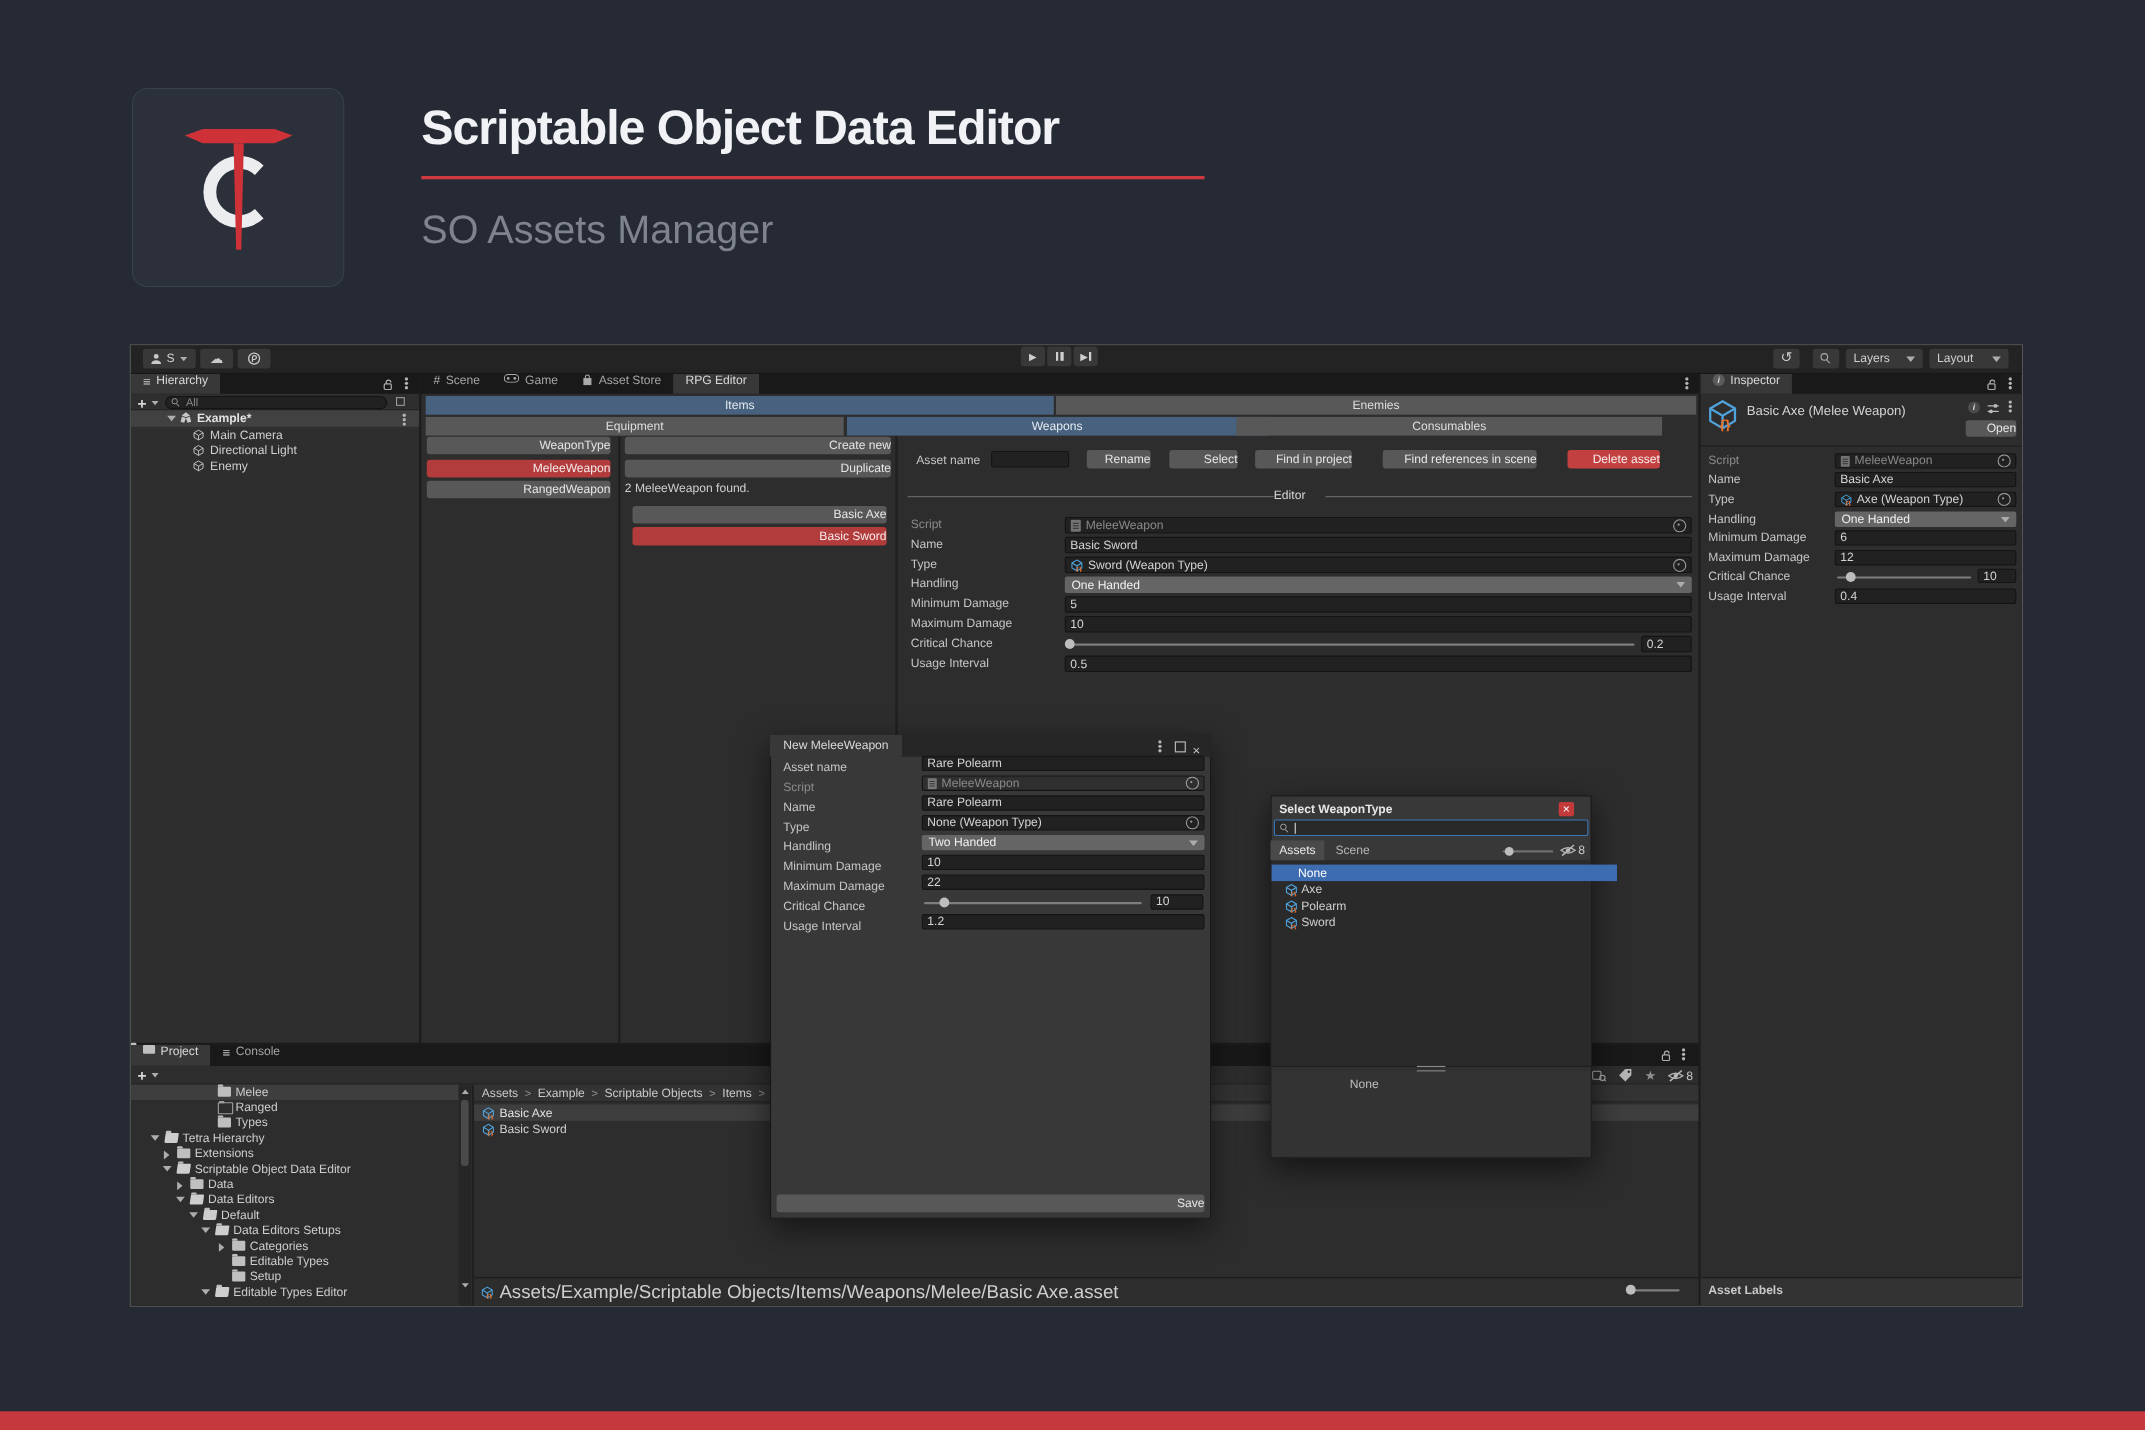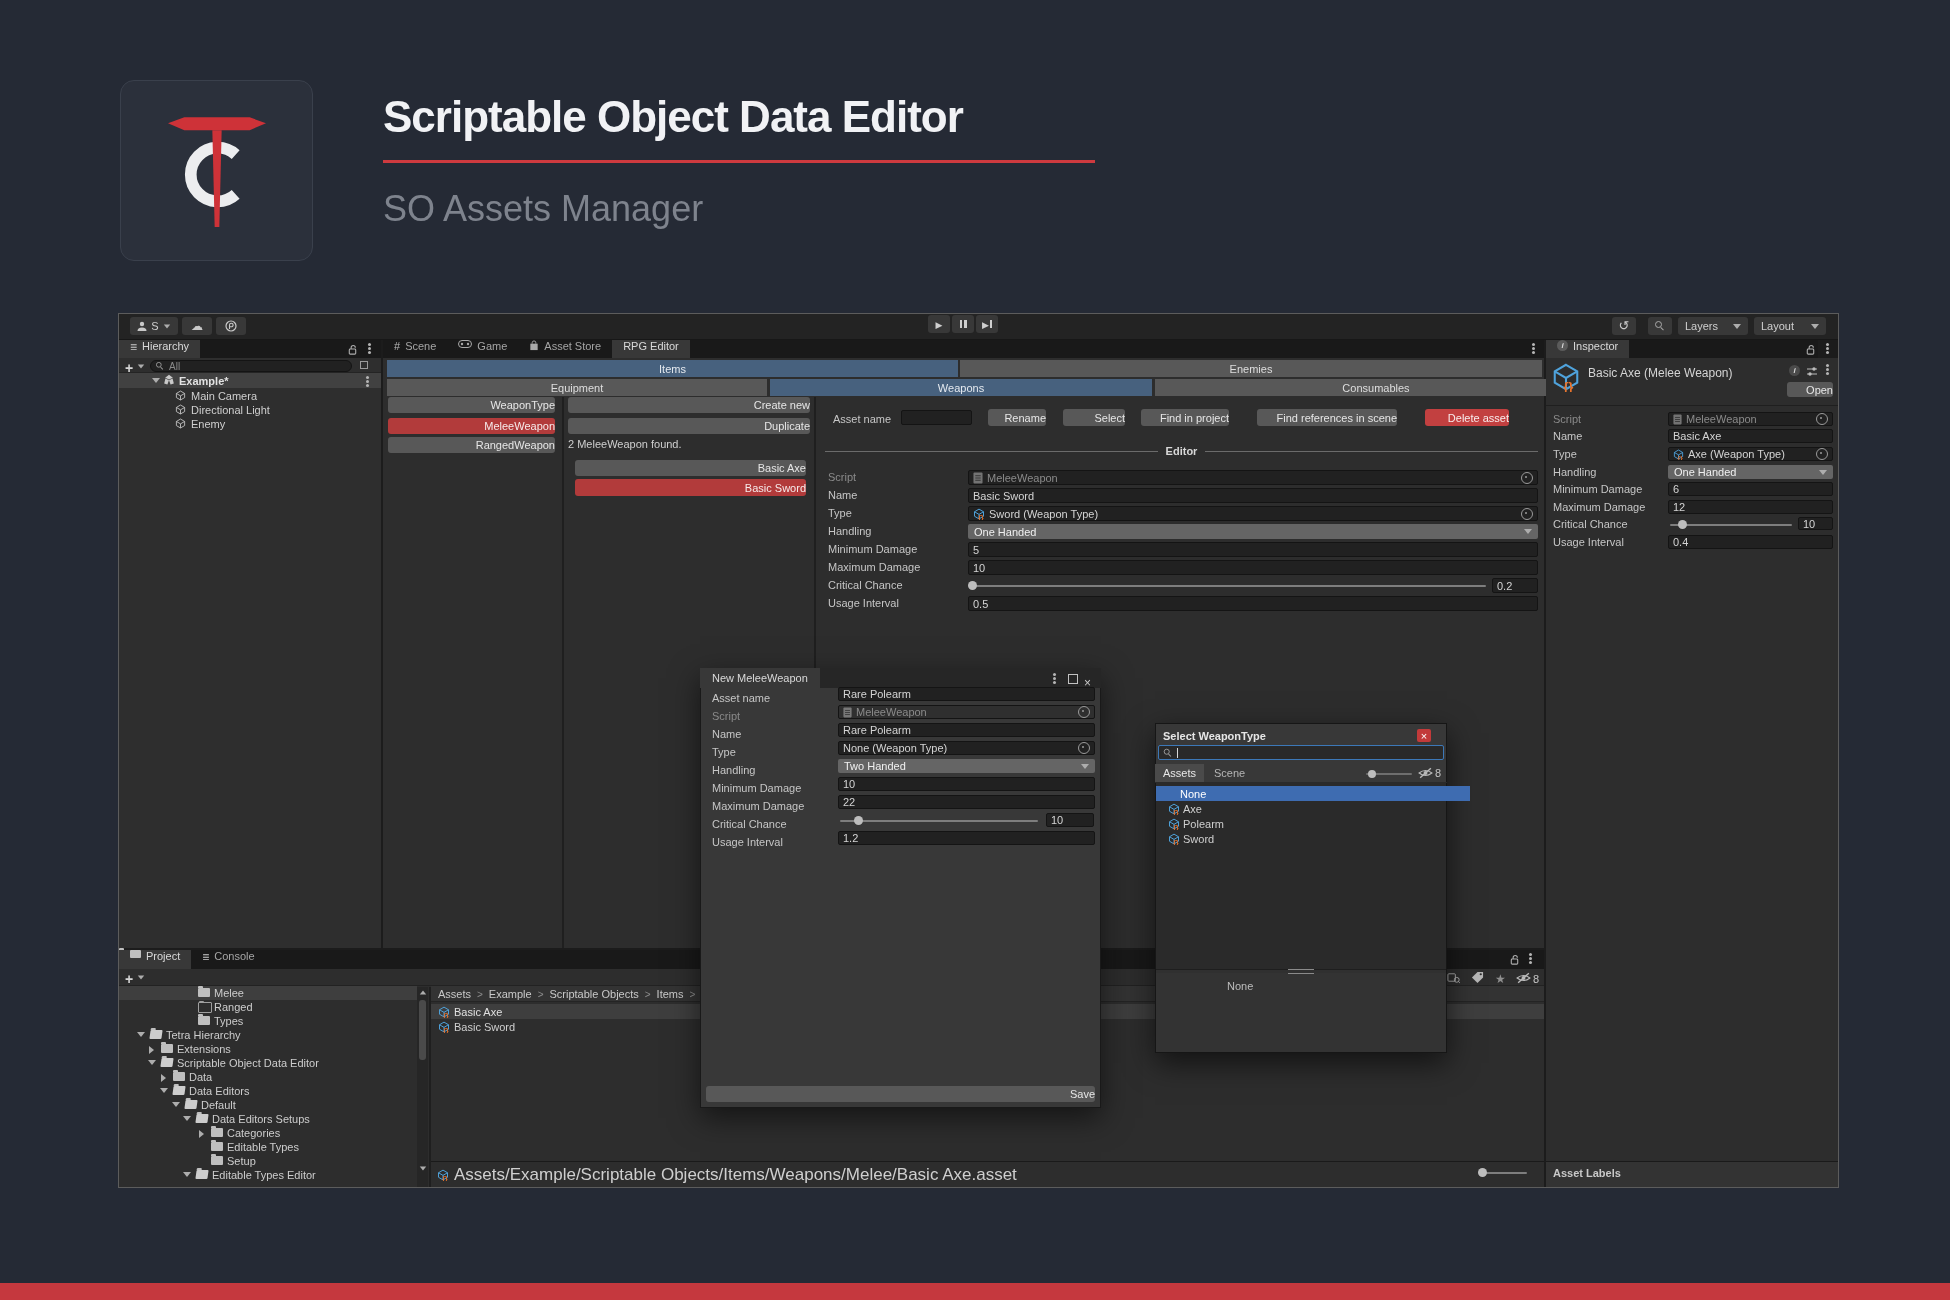--- a/index.html
+++ b/index.html
@@ -233,21 +233,21 @@
   </div>
 <div class="r graytab" style="left:960px;top:360px;width:582px;height:17px">
     <span>Enemies</span>
   </div>
 <div class="r graytab" style="left:387px;top:379px;width:380px;height:17px">
     <span>Equipment</span>
   </div>
 <div class="r bluetab" style="left:770px;top:379px;width:382px;height:17px">
     <span>Weapons</span>
   </div>
-<div class="r graytab" style="left:1155px;top:379px;width:442px;height:17px">
+<div class="r graytab" style="left:1124px;top:379px;width:387px;height:17px">
     <span>Consumables</span>
   </div>
 
 <div class="divider-v" style="left:562px;top:397px;height:551px"></div>
 <div class="divider-v" style="left:814px;top:397px;height:551px"></div>
 
 <div class="r btn" style="left:388px;top:397px;width:167px;height:16px">
     <span>WeaponType</span>
   </div>
 <div class="r btn red" style="left:388px;top:418px;width:167px;height:16px">
@@ -286,21 +286,21 @@
   </div>
 <div class="r btn" style="left:1257px;top:409px;width:140px;height:17px">
     <span>Find references in scene</span>
   </div>
 <div class="r btn red2" style="left:1425px;top:409px;width:84px;height:17px">
     <span>Delete asset</span>
   </div>
 
 <div class="r" style="left:825px;top:451px;width:333px;height:1px;background:#6B6B6B"></div>
 <div class="r" style="left:1205px;top:451px;width:333px;height:1px;background:#6B6B6B"></div>
-<div class="r" style="left:1158px;top:445px;width:47px;text-align:center;font-size:11px;font-weight:bold;color:#D8D8D8">Editor</div>
+<div class="r" style="left:1158px;top:445px;width:47px;font-size:11px;font-weight:normal;color:#D8D8D8">Editor</div>
 
 <span class="r flabel muted" style="left:828px;top:471px">Script</span>
 <div class="r input" style="left:968px;top:470px;width:570px;height:15px">
   <svg width="10" height="12" viewBox="0 0 11 13" style="opacity:.6">
       <rect x="0.5" y="0.5" width="10" height="12" rx="1" fill="#ABABAB"></rect>
       <line x1="2.5" y1="4" x2="8.5" y2="4" stroke="#3A3A3A"></line>
       <line x1="2.5" y1="6.5" x2="8.5" y2="6.5" stroke="#3A3A3A"></line>
       <line x1="2.5" y1="9" x2="8.5" y2="9" stroke="#3A3A3A"></line>
     </svg>
   <span class="muted">MeleeWeapon</span>

